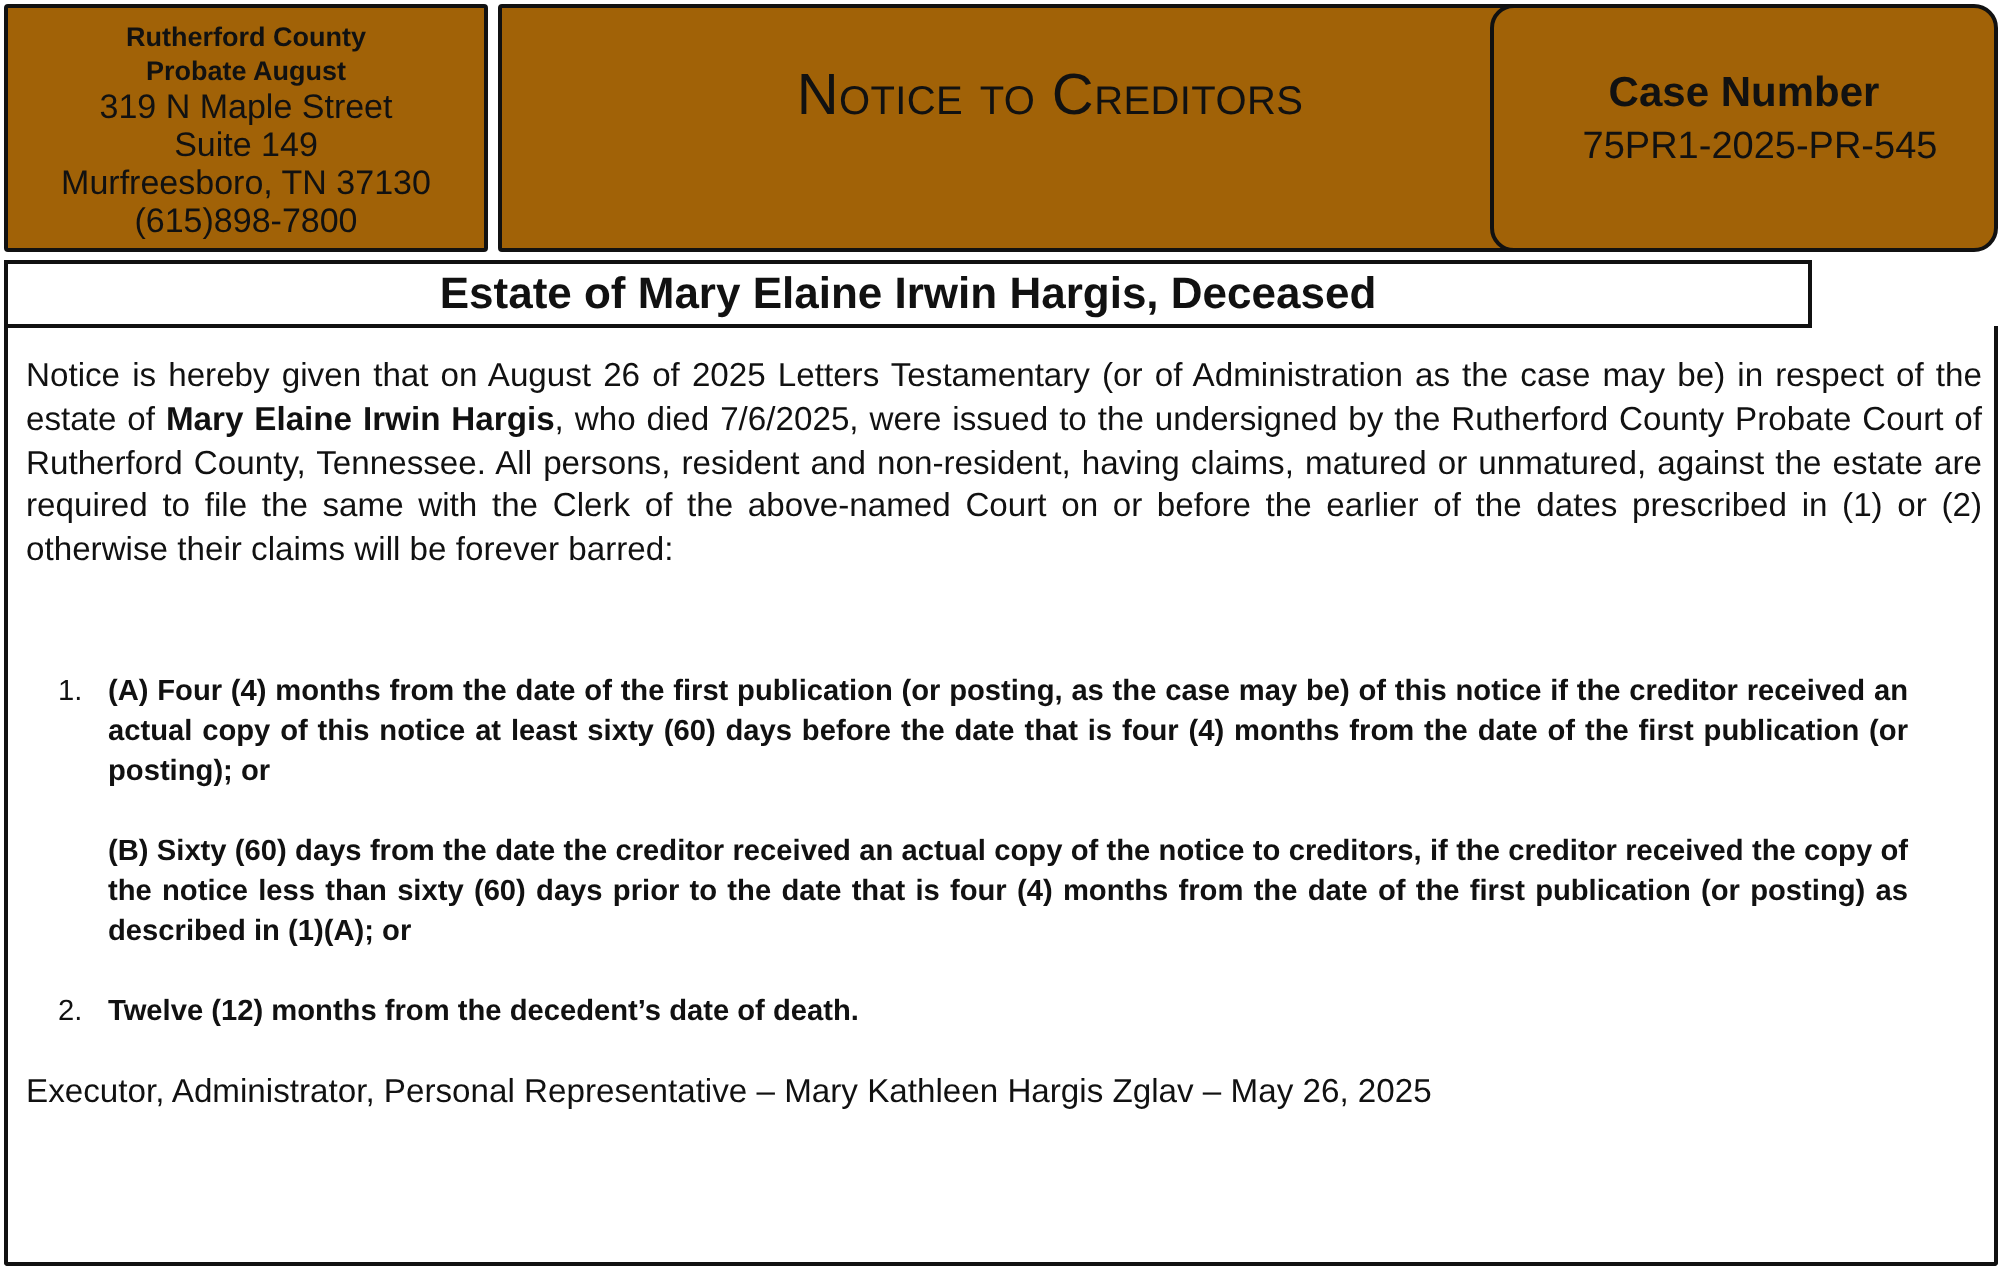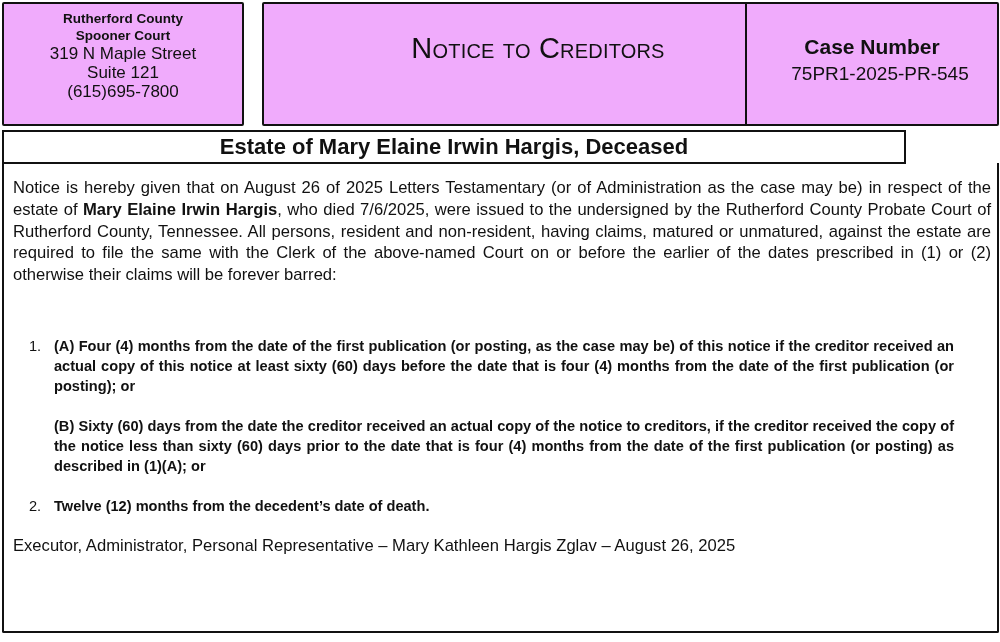--- a/index.html
+++ b/index.html
@@ -12,39 +12,39 @@
       height: 642px;
       position: relative;
       overflow: hidden;
       font-family: "Liberation Sans", "DejaVu Sans", sans-serif;
       color: #111111;
     }
     .box {
       position: absolute;
       border: 2.5px solid #111;
       box-sizing: border-box;
-      background: #f0abfc;
+      background: #a16207;
     }
     #court-box {
       left: 2px; top: 2px; width: 242px; height: 124px;
       border-radius: 2px;
       text-align: center;
       padding-top: 6px;
     }
     #court-box .court-name {
       font-weight: bold;
       font-size: 13.5px;
       line-height: 17px;
     }
     #court-box .court-line {
       font-size: 17px;
       line-height: 19px;
     }
     #title-box {
-      left: 262px; top: 2px; width: 552px; height: 124px;
+      left: 249px; top: 2px; width: 552px; height: 124px;
       border-radius: 2px;
       text-align: center;
     }
     #title-box .notice-title {
       position: absolute;
       left: 0; right: 0; top: 27px;
       font-size: 29px;
       line-height: 34px;
       font-variant: small-caps;
       letter-spacing: 0.2px;
@@ -52,21 +52,21 @@
     #title-box .notice-sub {
       position: absolute;
       left: 0; right: 0; top: 68px;
       font-size: 22px;
       font-weight: bold;
       line-height: 28px;
       white-space: pre;
     }
     #case-box {
       left: 745px; top: 2px; width: 254px; height: 124px;
-      border-radius: 2px;
+      border-radius: 12px;
       text-align: center;
     }
     #case-box .case-label {
       position: absolute;
       left: 0; right: 0; top: 30px;
       font-size: 21px;
       font-weight: bold;
       line-height: 26px;
     }
     #case-box .case-number {
@@ -142,24 +142,25 @@
       font-size: 16.6px;
       line-height: 22px;
     }
     .sig-line { white-space: nowrap; }
   </style>
 </head>
 <body>
 
 <div class="box" id="court-box">
   <div class="court-name">Rutherford County</div>
-  <div class="court-name">Spooner Court</div>
+  <div class="court-name">Probate August</div>
   <div class="court-line">319 N Maple Street</div>
-  <div class="court-line">Suite 121</div>
-  <div class="court-line">(615)695-7800</div>
+  <div class="court-line">Suite 149</div>
+  <div class="court-line">Murfreesboro, TN 37130</div>
+  <div class="court-line">(615)898-7800</div>
 </div>
 
 <div class="box" id="title-box">
   <div class="notice-title">Notice to Creditors</div>
 </div>
 
 <div class="box" id="case-box">
   <div class="case-label">Case Number</div>
   <div class="case-number">75PR1-2025-PR-545</div>
 </div>
@@ -177,15 +178,15 @@
       <p>(A) Four (4) months from the date of the first publication (or posting, as the case may be) of this notice if the creditor received an actual copy of this notice at least sixty (60) days before the date that is four (4) months from the date of the first publication (or posting); or</p>
       <p>(B) Sixty (60) days from the date the creditor received an actual copy of the notice to creditors,  if the creditor received the copy of the notice less than sixty (60) days prior to the date that is four (4) months from the date of the first publication (or posting) as described in (1)(A); or</p>
     </li>
     <li class="clause" id="clause-2">
       <span class="num">2.</span>
       <p>Twelve (12) months from the decedent’s date of death.</p>
     </li>
   </ol>
 
   <div class="signatures">
-    <div class="sig-line">Executor, Administrator, Personal Representative – Mary Kathleen Hargis Zglav – August 26, 2025</div>
+    <div class="sig-line">Executor, Administrator, Personal Representative – Mary Kathleen Hargis Zglav – May 26, 2025</div>
   </div>
 </div>
 
 </body></html>

